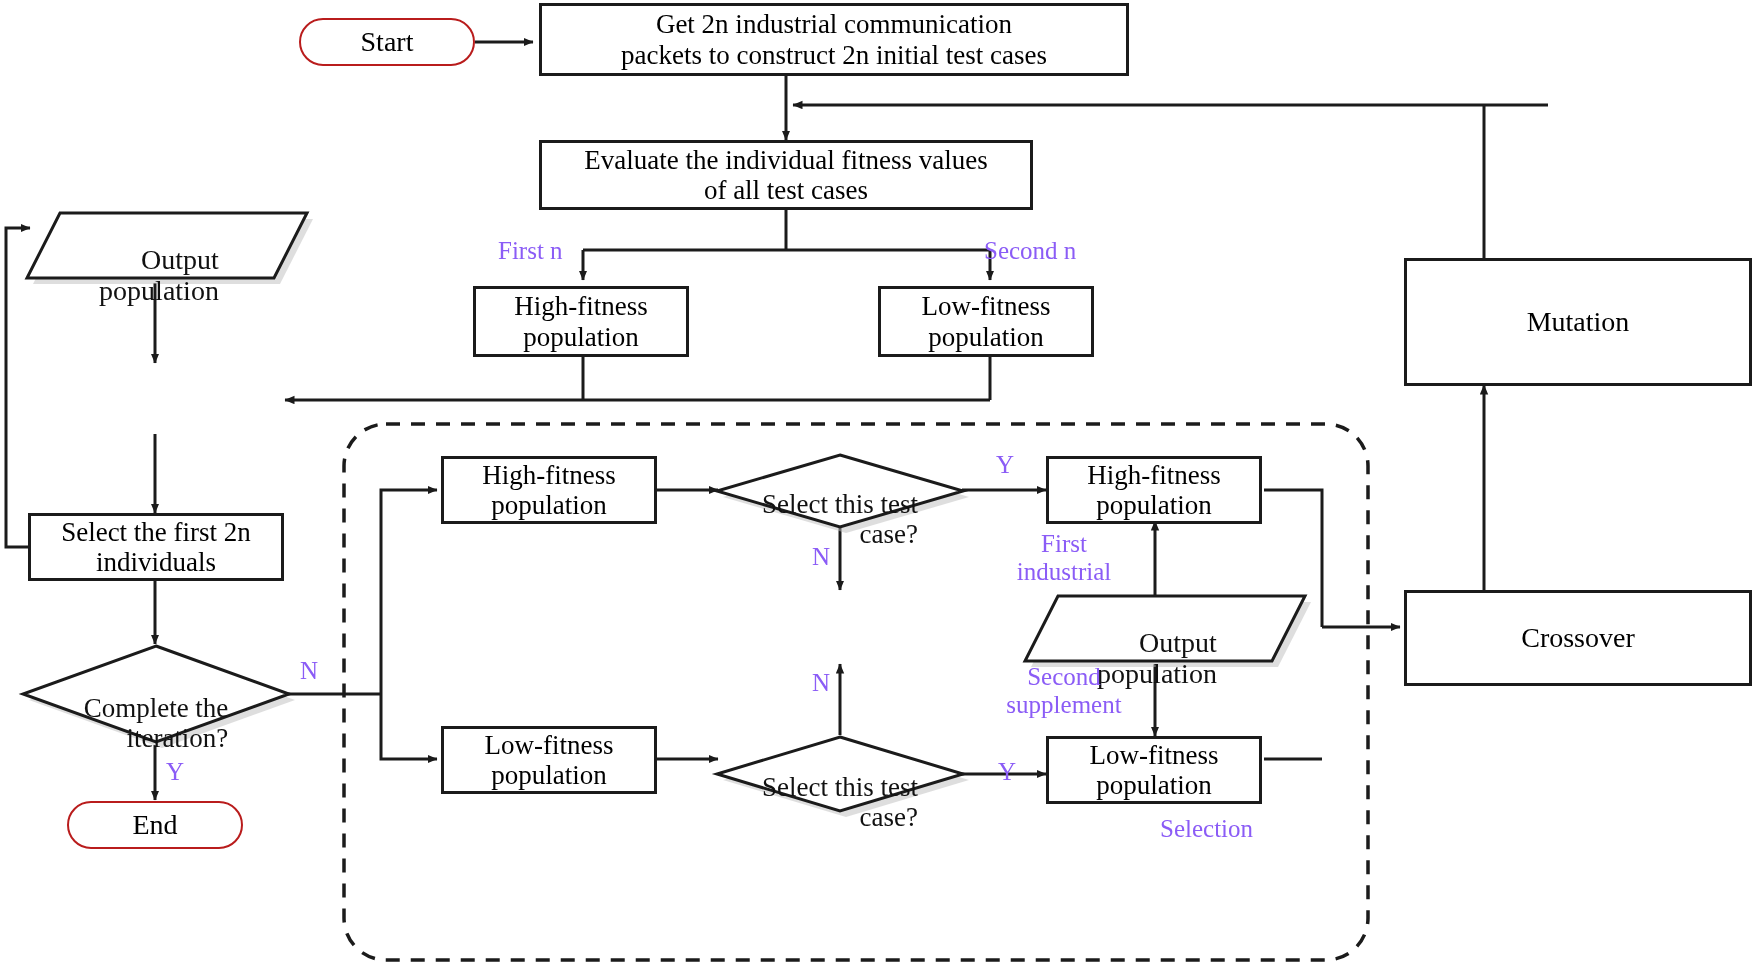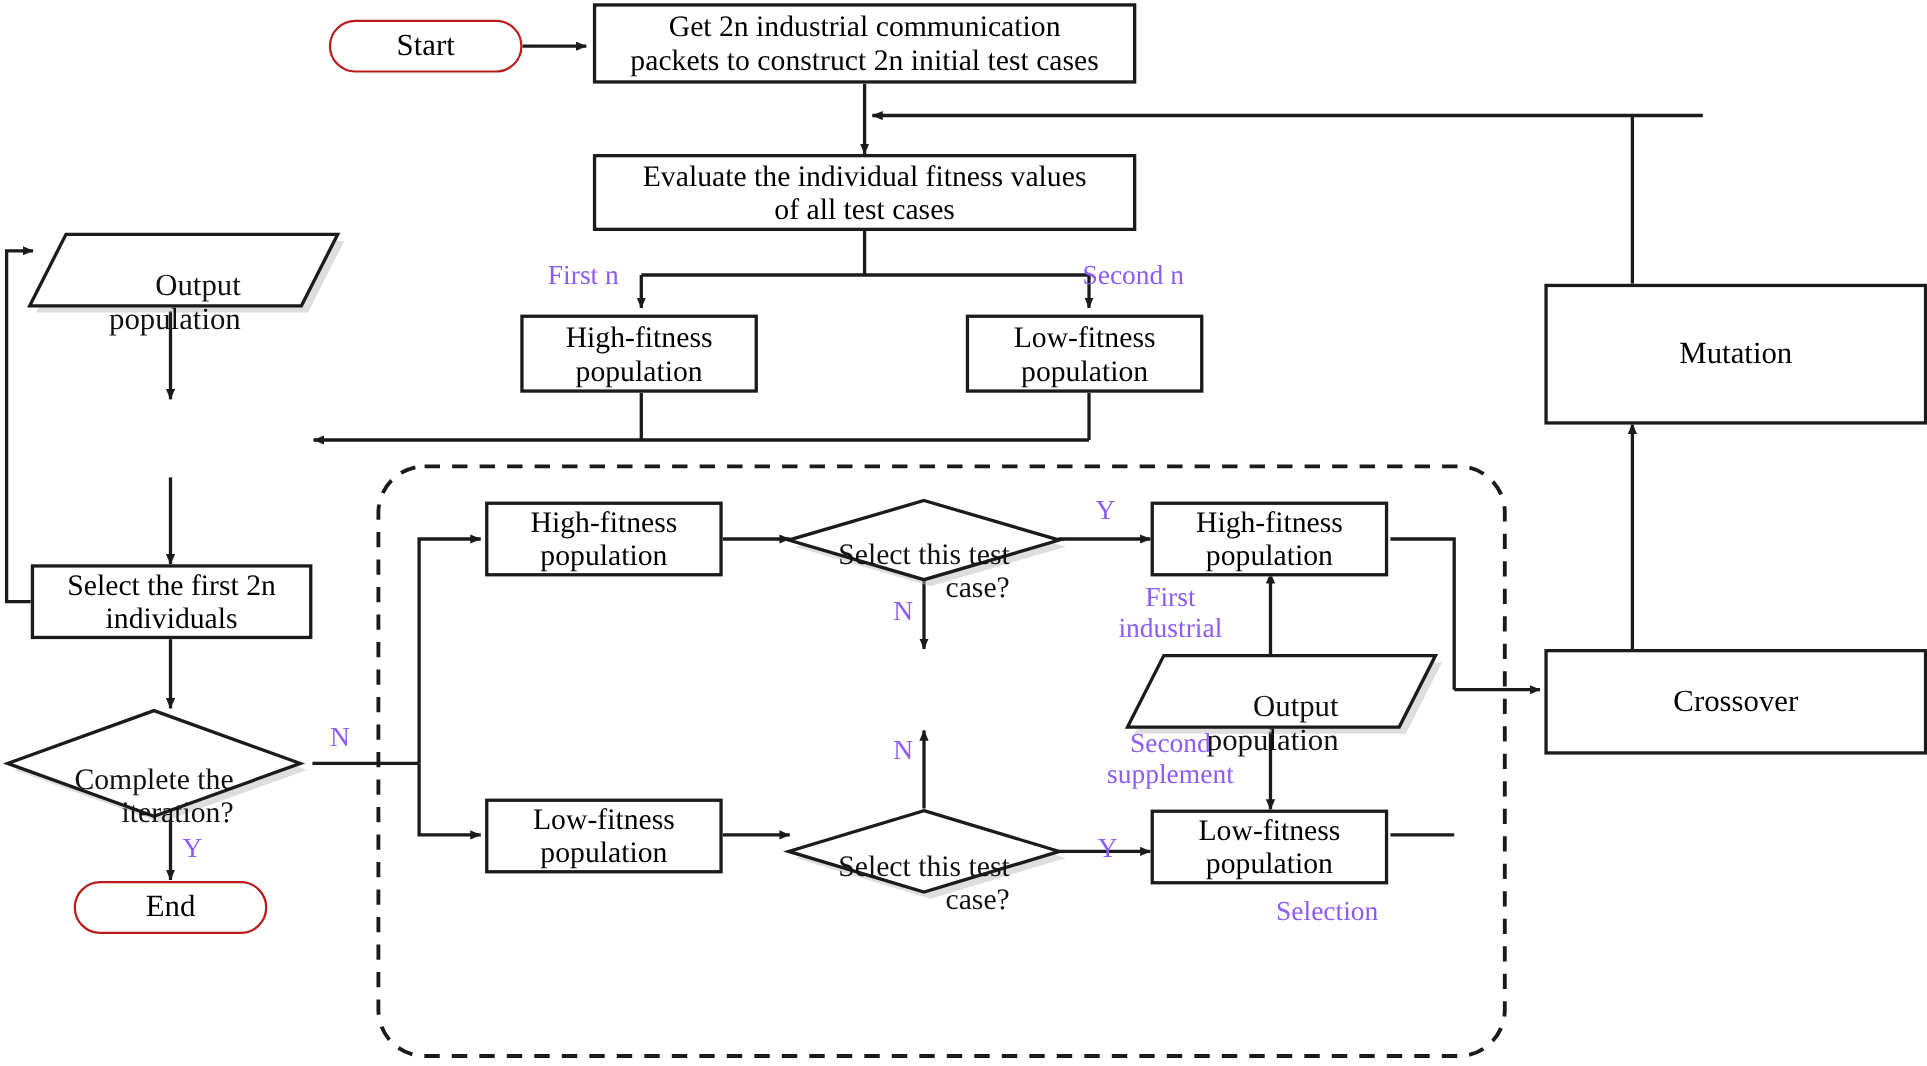--- a/index.html
+++ b/index.html
@@ -94,21 +94,21 @@
       <path d="M1484,590 V385" marker-end="url(#ah)"></path>
     </g>
 
     <rect x="344" y="424" width="1024" height="536" rx="42" ry="42" fill="none" stroke="#1b1b1b" stroke-width="3.5" stroke-dasharray="14 11"></rect>
   </svg>
 
   <div class="node term t28" style="left:299px;top:18px;width:176px;height:48px;">
     <span class="lbl">Start</span>
   </div>
 
-  <div class="node rect t27" style="left:539px;top:3px;width:494px;height:73px;padding:2px 12px;">
+  <div class="node rect t27" style="left:539px;top:3px;width:590px;height:73px;padding:2px 12px;">
     <span class="lbl">Get 2n industrial communication
 packets to construct 2n initial test cases</span>
   </div>
 
   <div class="node rect t27" style="left:539px;top:140px;width:494px;height:70px;padding:2px 23px;">
     <span class="lbl">Evaluate the individual fitness values
 of all test cases</span>
   </div>
 
   <div class="node rect t27" style="left:473px;top:286px;width:216px;height:71px;">
@@ -129,21 +129,21 @@
     <div class="shapetext t28" style="left:-8px;">Output
 population</div>
   </div>
 
 
   <div class="node rect t27" style="left:28px;top:513px;width:256px;height:68px;">
     <span class="lbl">Select the first 2n
 individuals</span>
   </div>
 
-  <div class="shapewrap" style="left:4px;top:643px;width:272px;height:104px;">
+  <div class="shapewrap" style="left:20px;top:643px;width:272px;height:104px;">
     <svg width="272" height="104" viewBox="0 0 272 104">
       <polygon points="136,3 269,51 136,99 3,51" fill="#bdbdbd" opacity="0.5" transform="translate(6,6)"></polygon>
       <polygon points="136,3 269,51 136,99 3,51" fill="#fff" stroke="#1b1b1b" stroke-width="3"></polygon>
     </svg>
     <div class="shapetext t27">Complete the
 iteration?</div>
   </div>
 
   <div class="node term t28" style="left:67px;top:801px;width:176px;height:48px;">
     <span class="lbl">End</span>

